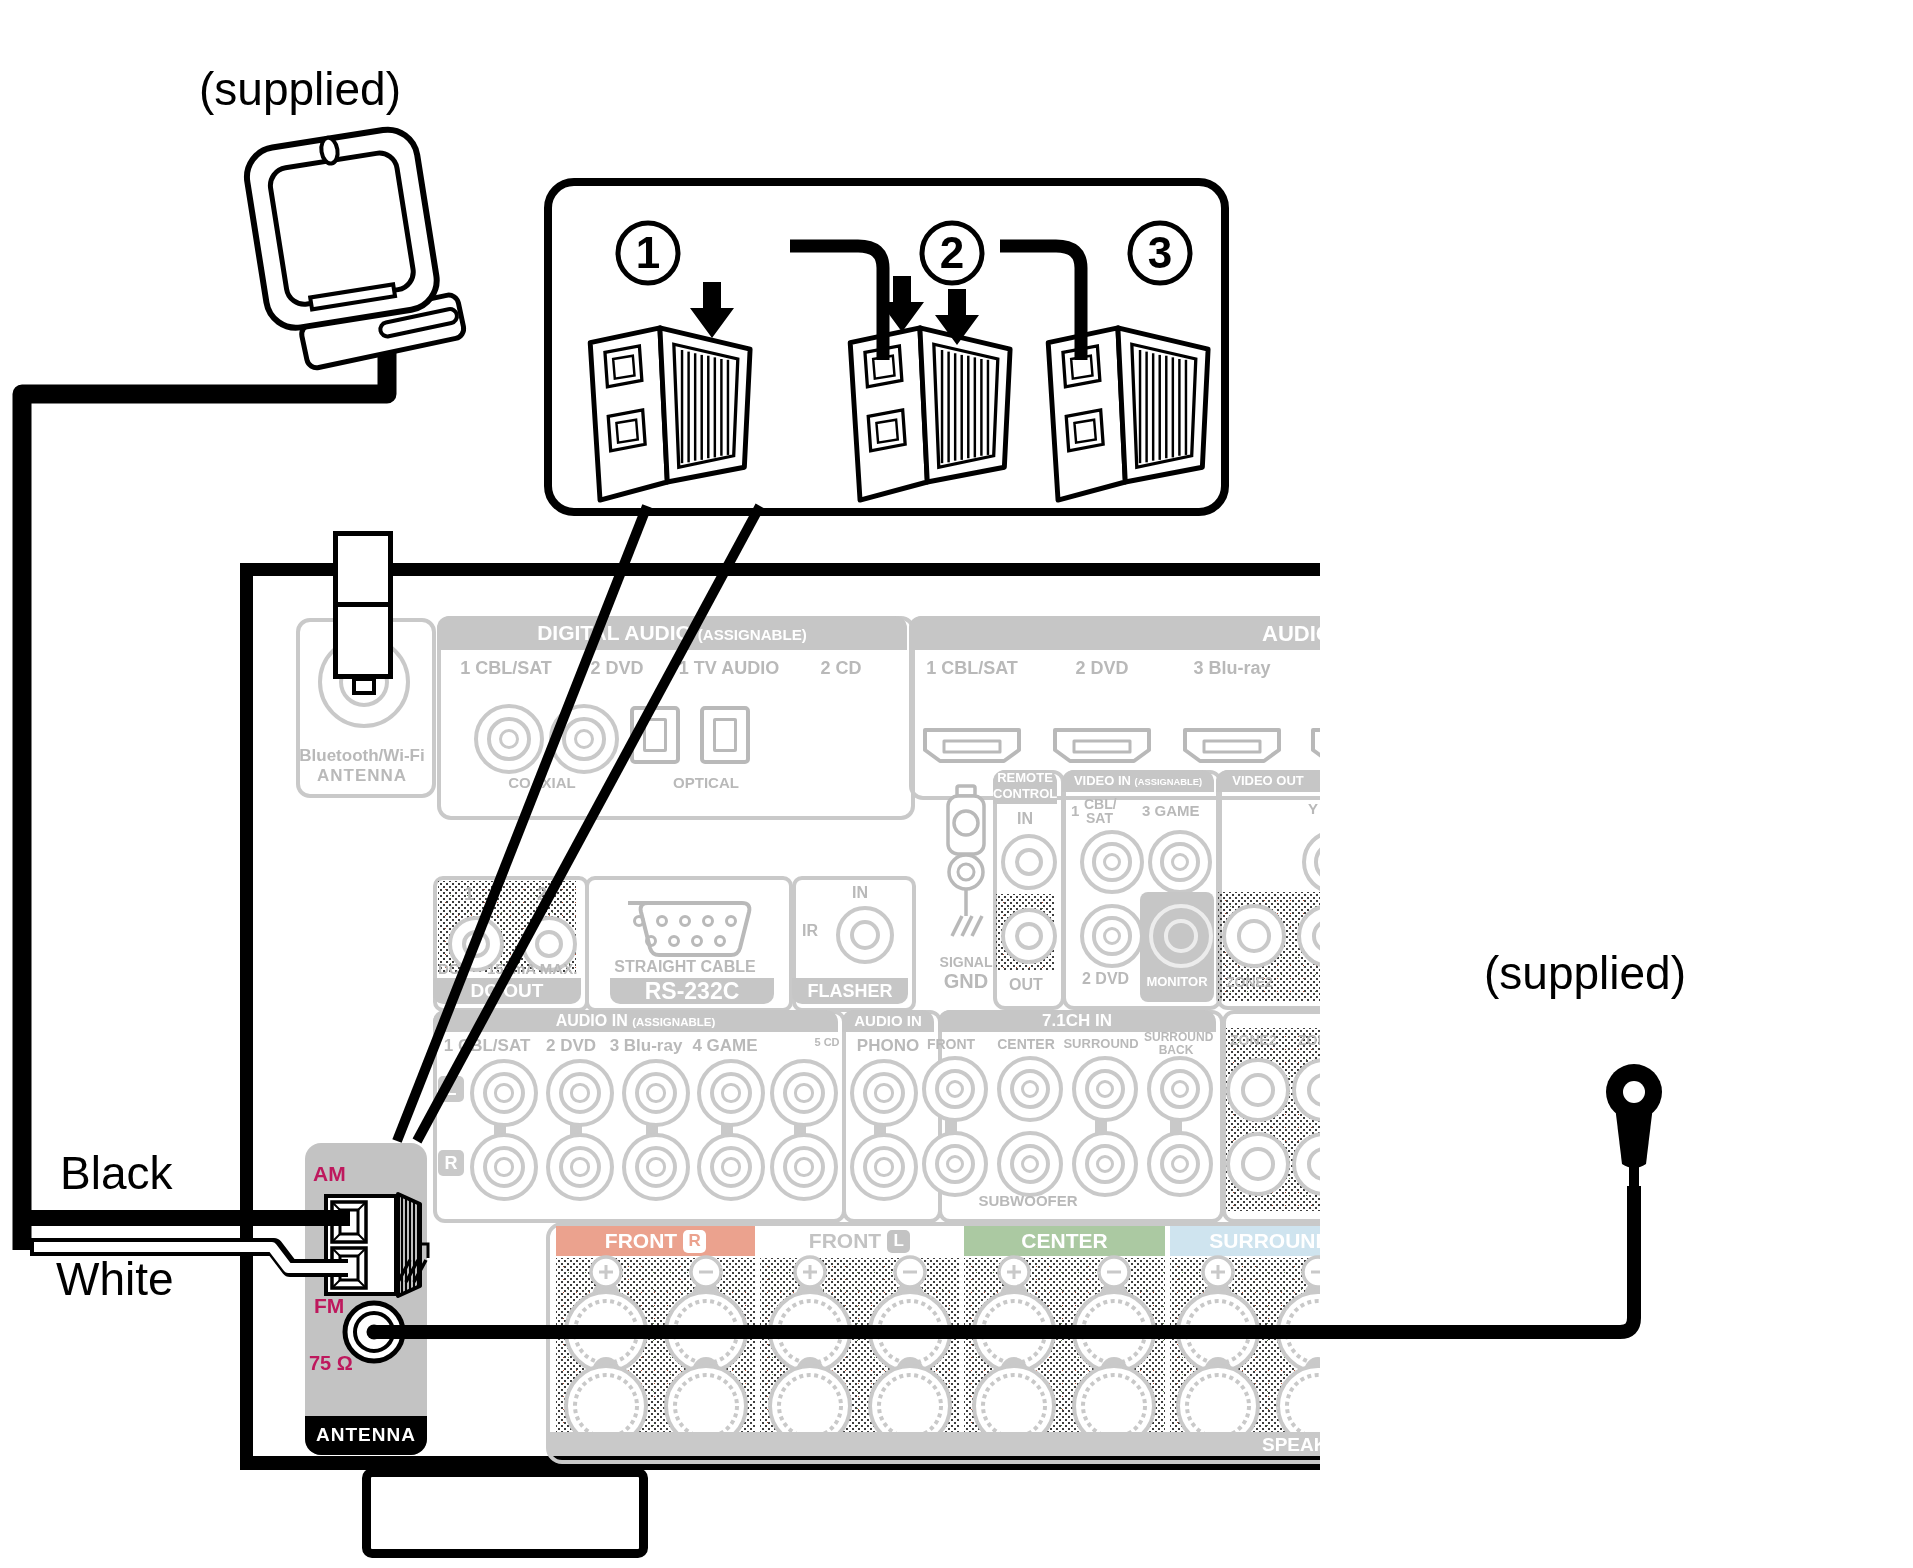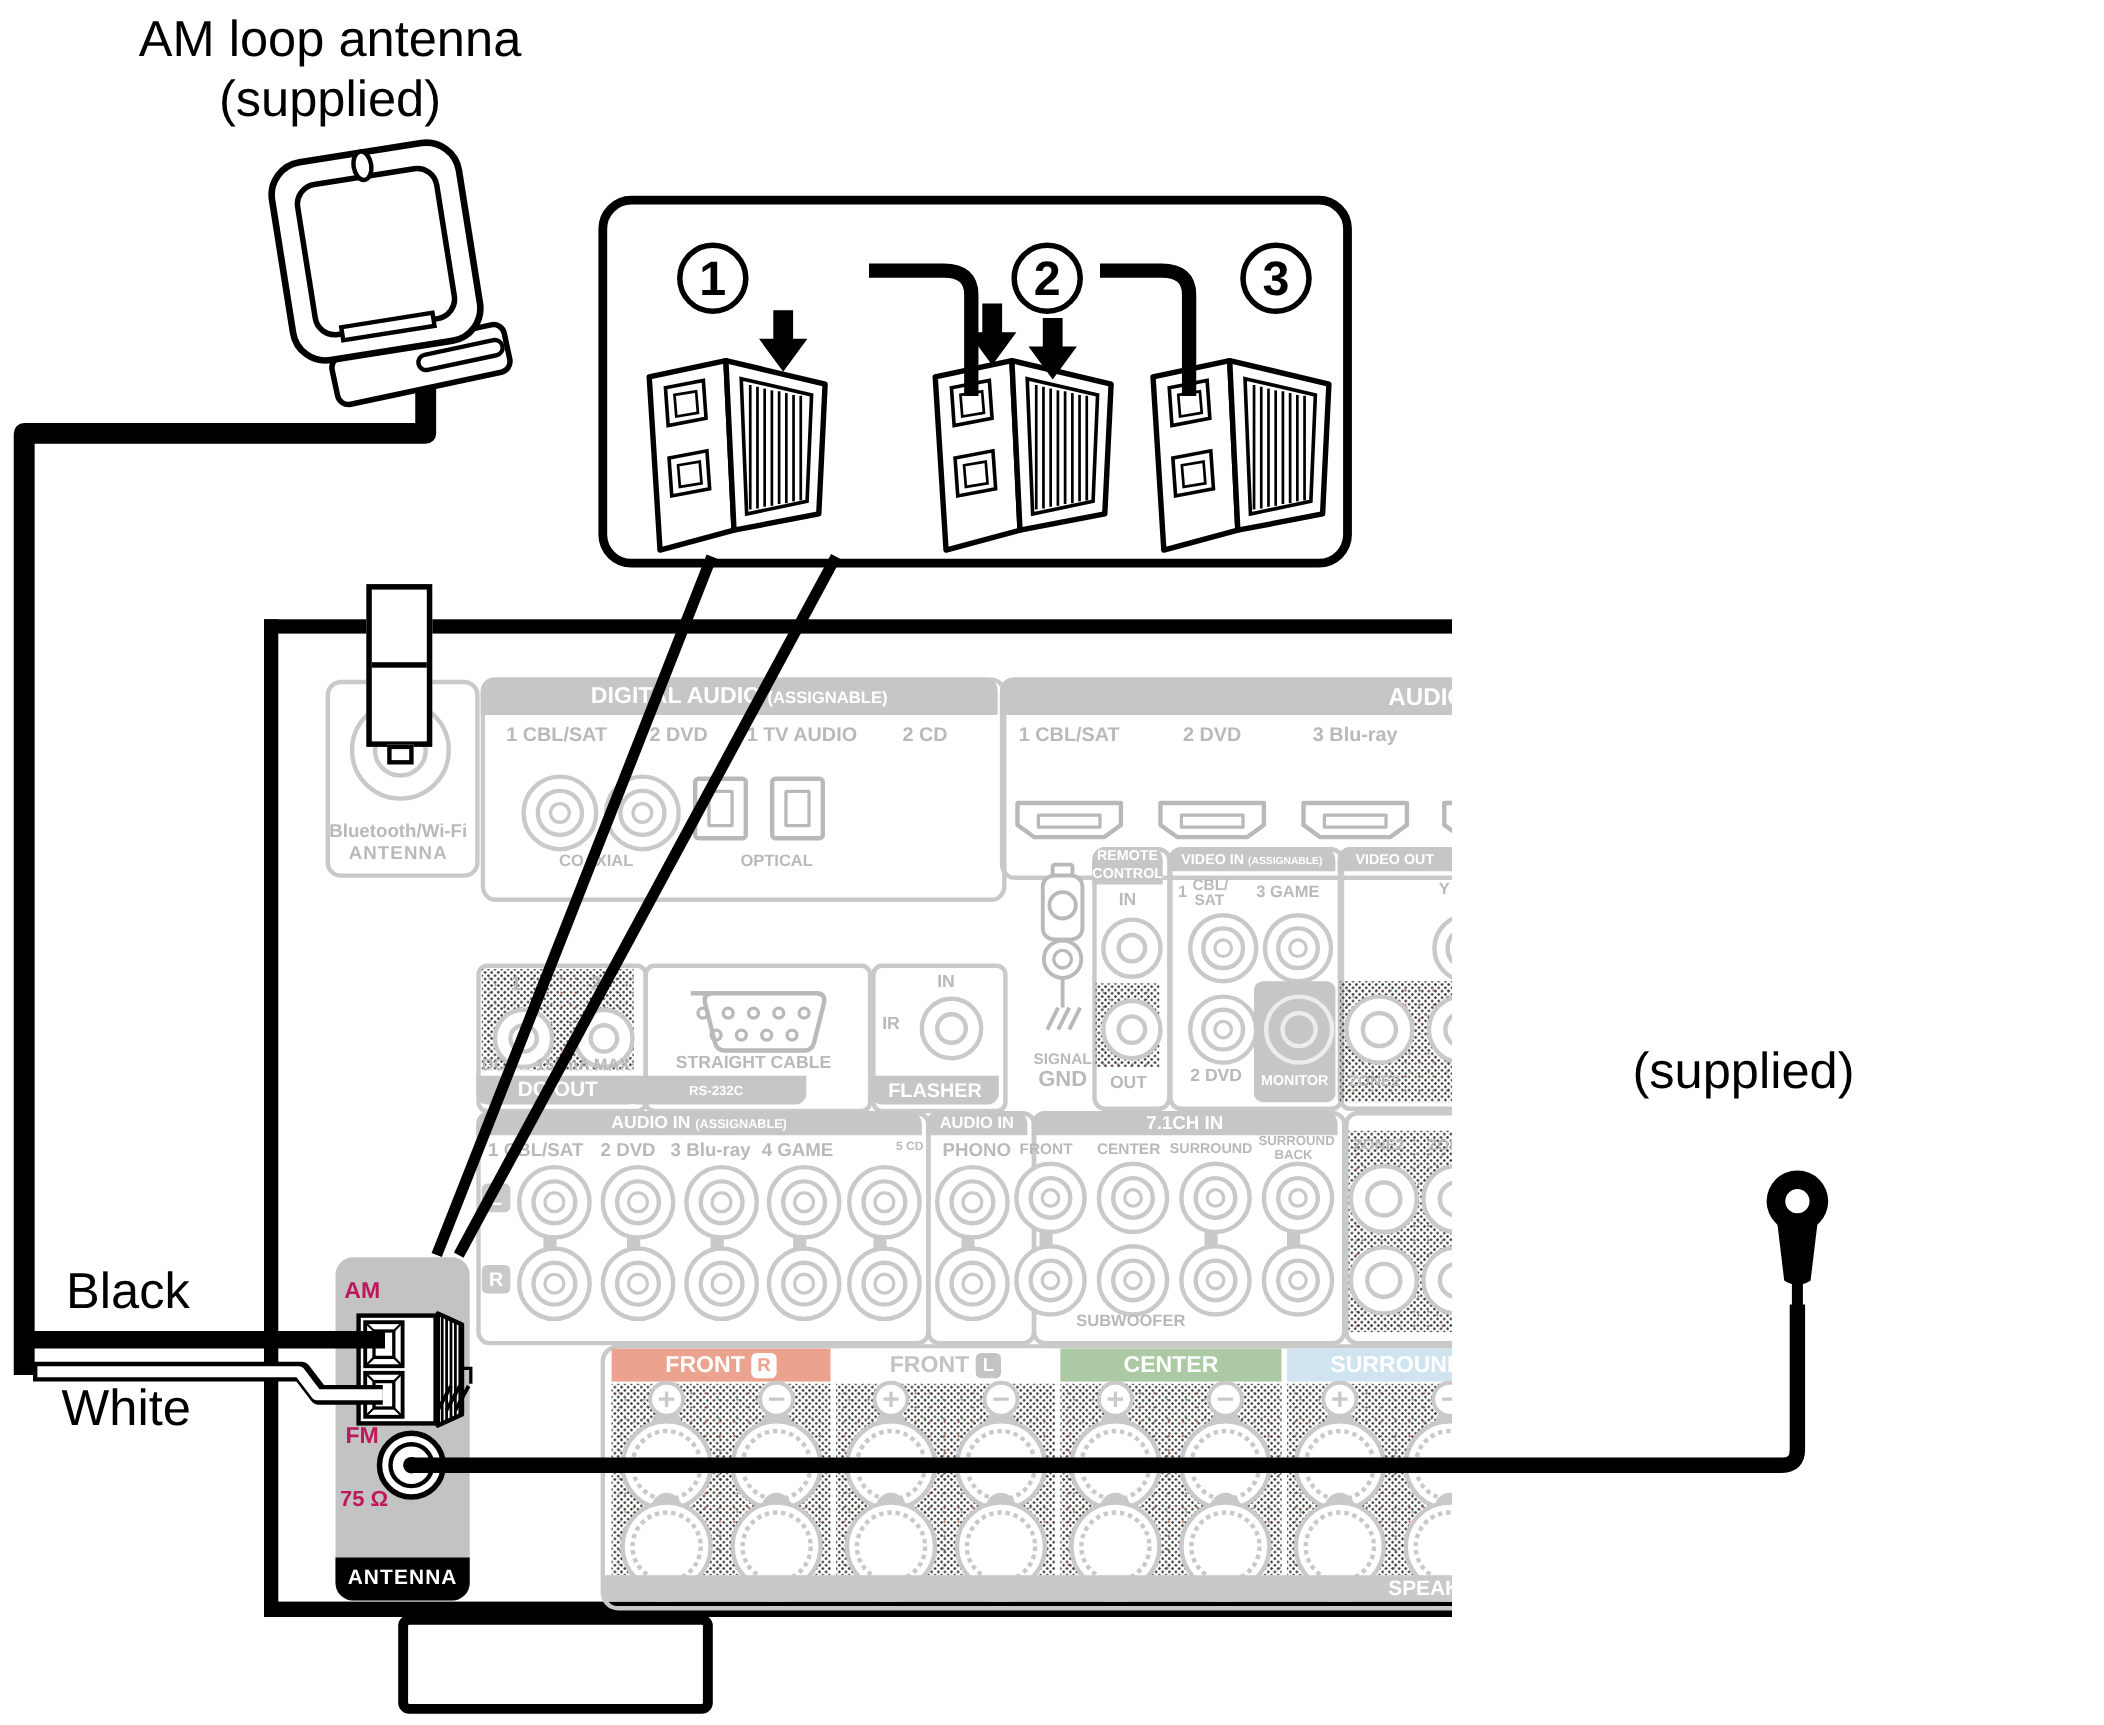--- a/index.html
+++ b/index.html
@@ -125,21 +125,21 @@
     <div class="abs lb" style="left:464px;top:884px;font-size:18px;z-index:2">1</div>
     <div class="abs lb" style="left:537px;top:884px;font-size:18px;z-index:2">2</div>
     <div class="abs ring2" style="left:448px;top:916px;width:48px;height:48px;z-index:2"></div>
     <div class="abs ring2" style="left:521px;top:916px;width:48px;height:48px;z-index:2"></div>
     <div class="abs lb" style="left:438px;top:960px;font-size:15px;z-index:2">DC</div>
     <div class="abs lb" style="left:487px;top:960px;font-size:15px;z-index:2">150mA MAX.</div>
     <div class="abs hbar" style="left:433px;top:978px;width:148px;height:26px;line-height:26px;font-size:19px;border-radius:0 0 10px 10px;z-index:2">DC OUT</div>
 
     <div class="abs out" style="left:585px;top:876px;width:200px;height:128px;border-radius:10px;z-index:2"></div>
     <div class="abs lb c" style="left:595px;top:958px;width:180px;font-size:16px;z-index:2">STRAIGHT CABLE</div>
-    <div class="abs hbar" style="left:569px;top:978px;width:164px;height:26px;line-height:26px;font-size:12px;border-radius:0 0 10px 10px;z-index:2">RS-232C</div>
+    <div class="abs hbar" style="left:610px;top:978px;width:164px;height:26px;line-height:26px;font-size:23px;border-radius:0 0 10px 10px;z-index:2">RS-232C</div>
 
     <div class="abs out" style="left:792px;top:876px;width:116px;height:128px;border-radius:10px;z-index:2"></div>
     <div class="abs lb" style="left:852px;top:884px;font-size:16px;z-index:2">IN</div>
     <div class="abs lb" style="left:802px;top:922px;font-size:16px;z-index:2">IR</div>
     <div class="abs ring2" style="left:836px;top:906px;width:50px;height:50px;z-index:2"></div>
     <div class="abs hbar" style="left:792px;top:978px;width:116px;height:26px;line-height:26px;font-size:18px;border-radius:0 0 10px 10px;z-index:2">FLASHER</div>
 
     <div class="abs lb c" style="left:936px;top:954px;width:60px;font-size:14px;z-index:2">SIGNAL</div>
     <div class="abs lb c" style="left:936px;top:970px;width:60px;font-size:20px;z-index:2">GND</div>
 
@@ -392,18 +392,17 @@
     </g>
     <path d="M374,1332 H1620 Q1634,1332 1634,1318 V1186" stroke-width="14"></path>
     <g fill="#000" stroke="none">
       <circle cx="1634" cy="1092" r="28"></circle>
       <circle cx="1634" cy="1092" r="11" fill="#fff"></circle>
       <path d="M1615,1106 L1653,1106 L1646,1164 Q1634,1172 1622,1164 Z"></path>
       <rect x="1629" y="1162" width="10" height="26"></rect>
     </g>
   </svg>
 
-  <div class="abs big c" style="left:90px;top:8px;width:420px;z-index:8">AM loop antenna</div>
   <div class="abs big c" style="left:90px;top:62px;width:420px;z-index:8">(supplied)</div>
   <div class="abs big c" style="left:1360px;top:946px;width:450px;z-index:8">(supplied)</div>
   <div class="abs big" style="left:60px;top:1146px;z-index:8">Black</div>
   <div class="abs big" style="left:56px;top:1252px;z-index:8">White</div>
 </div>
 
 </body></html>

